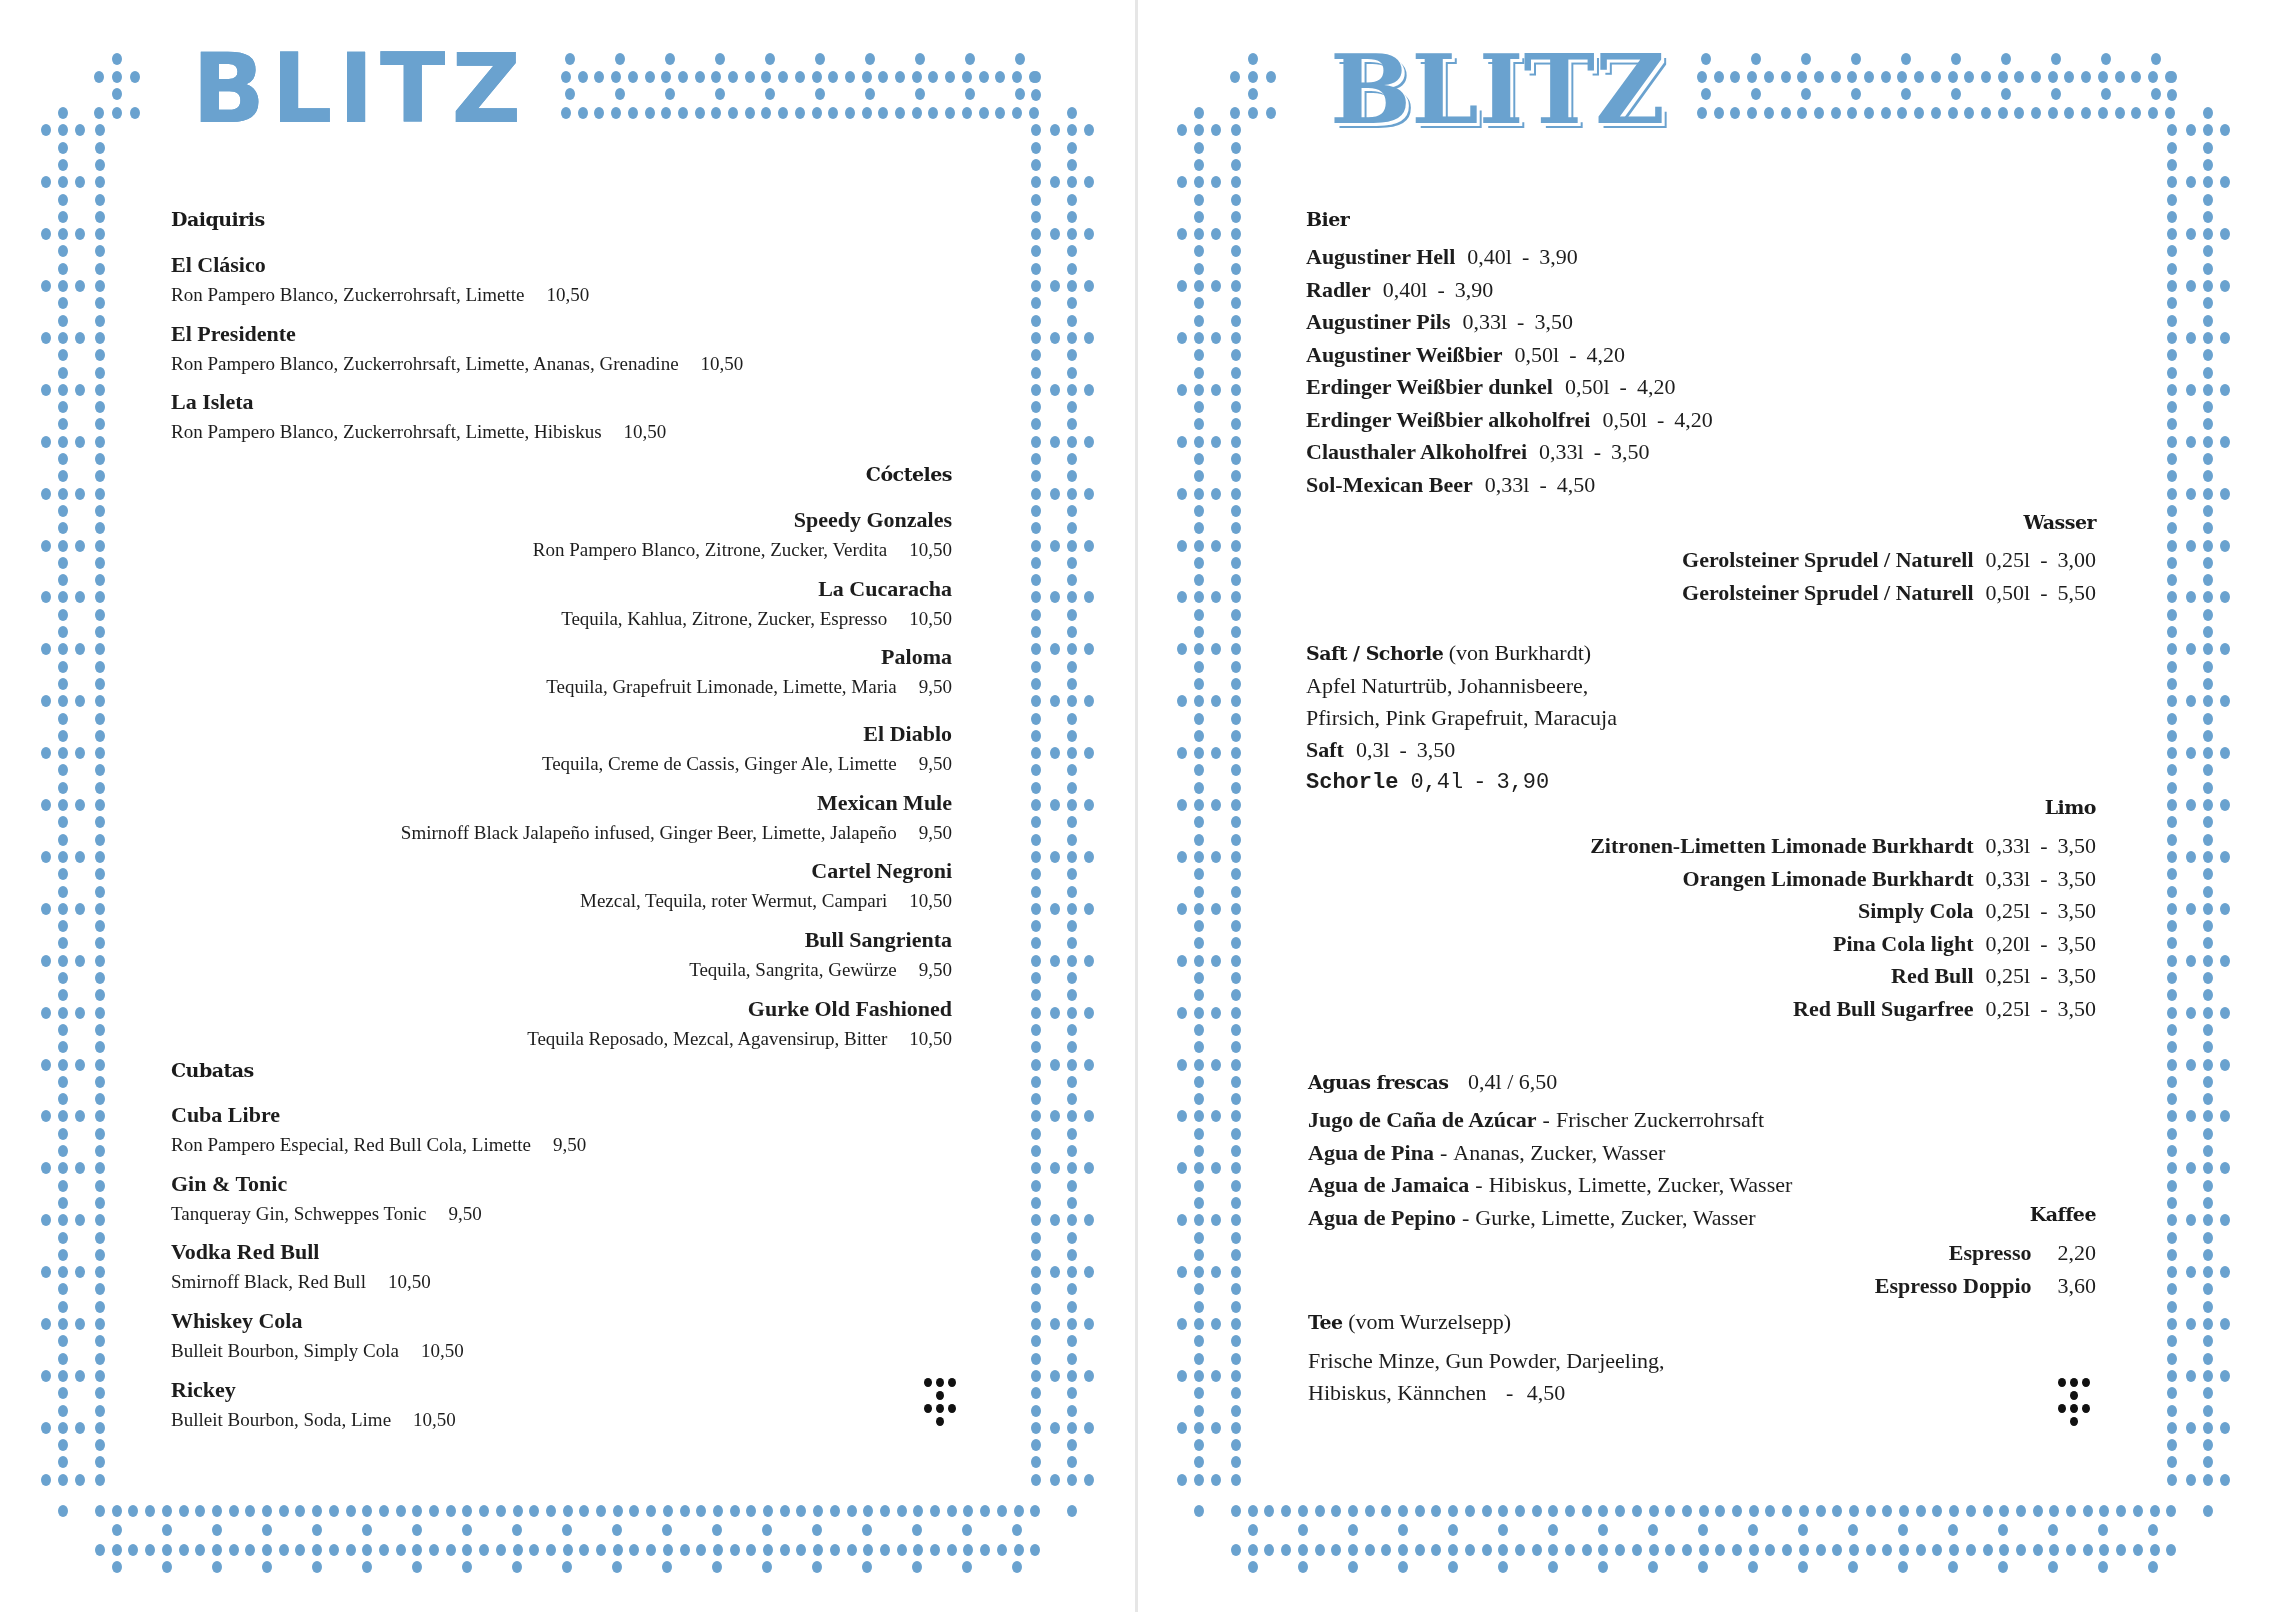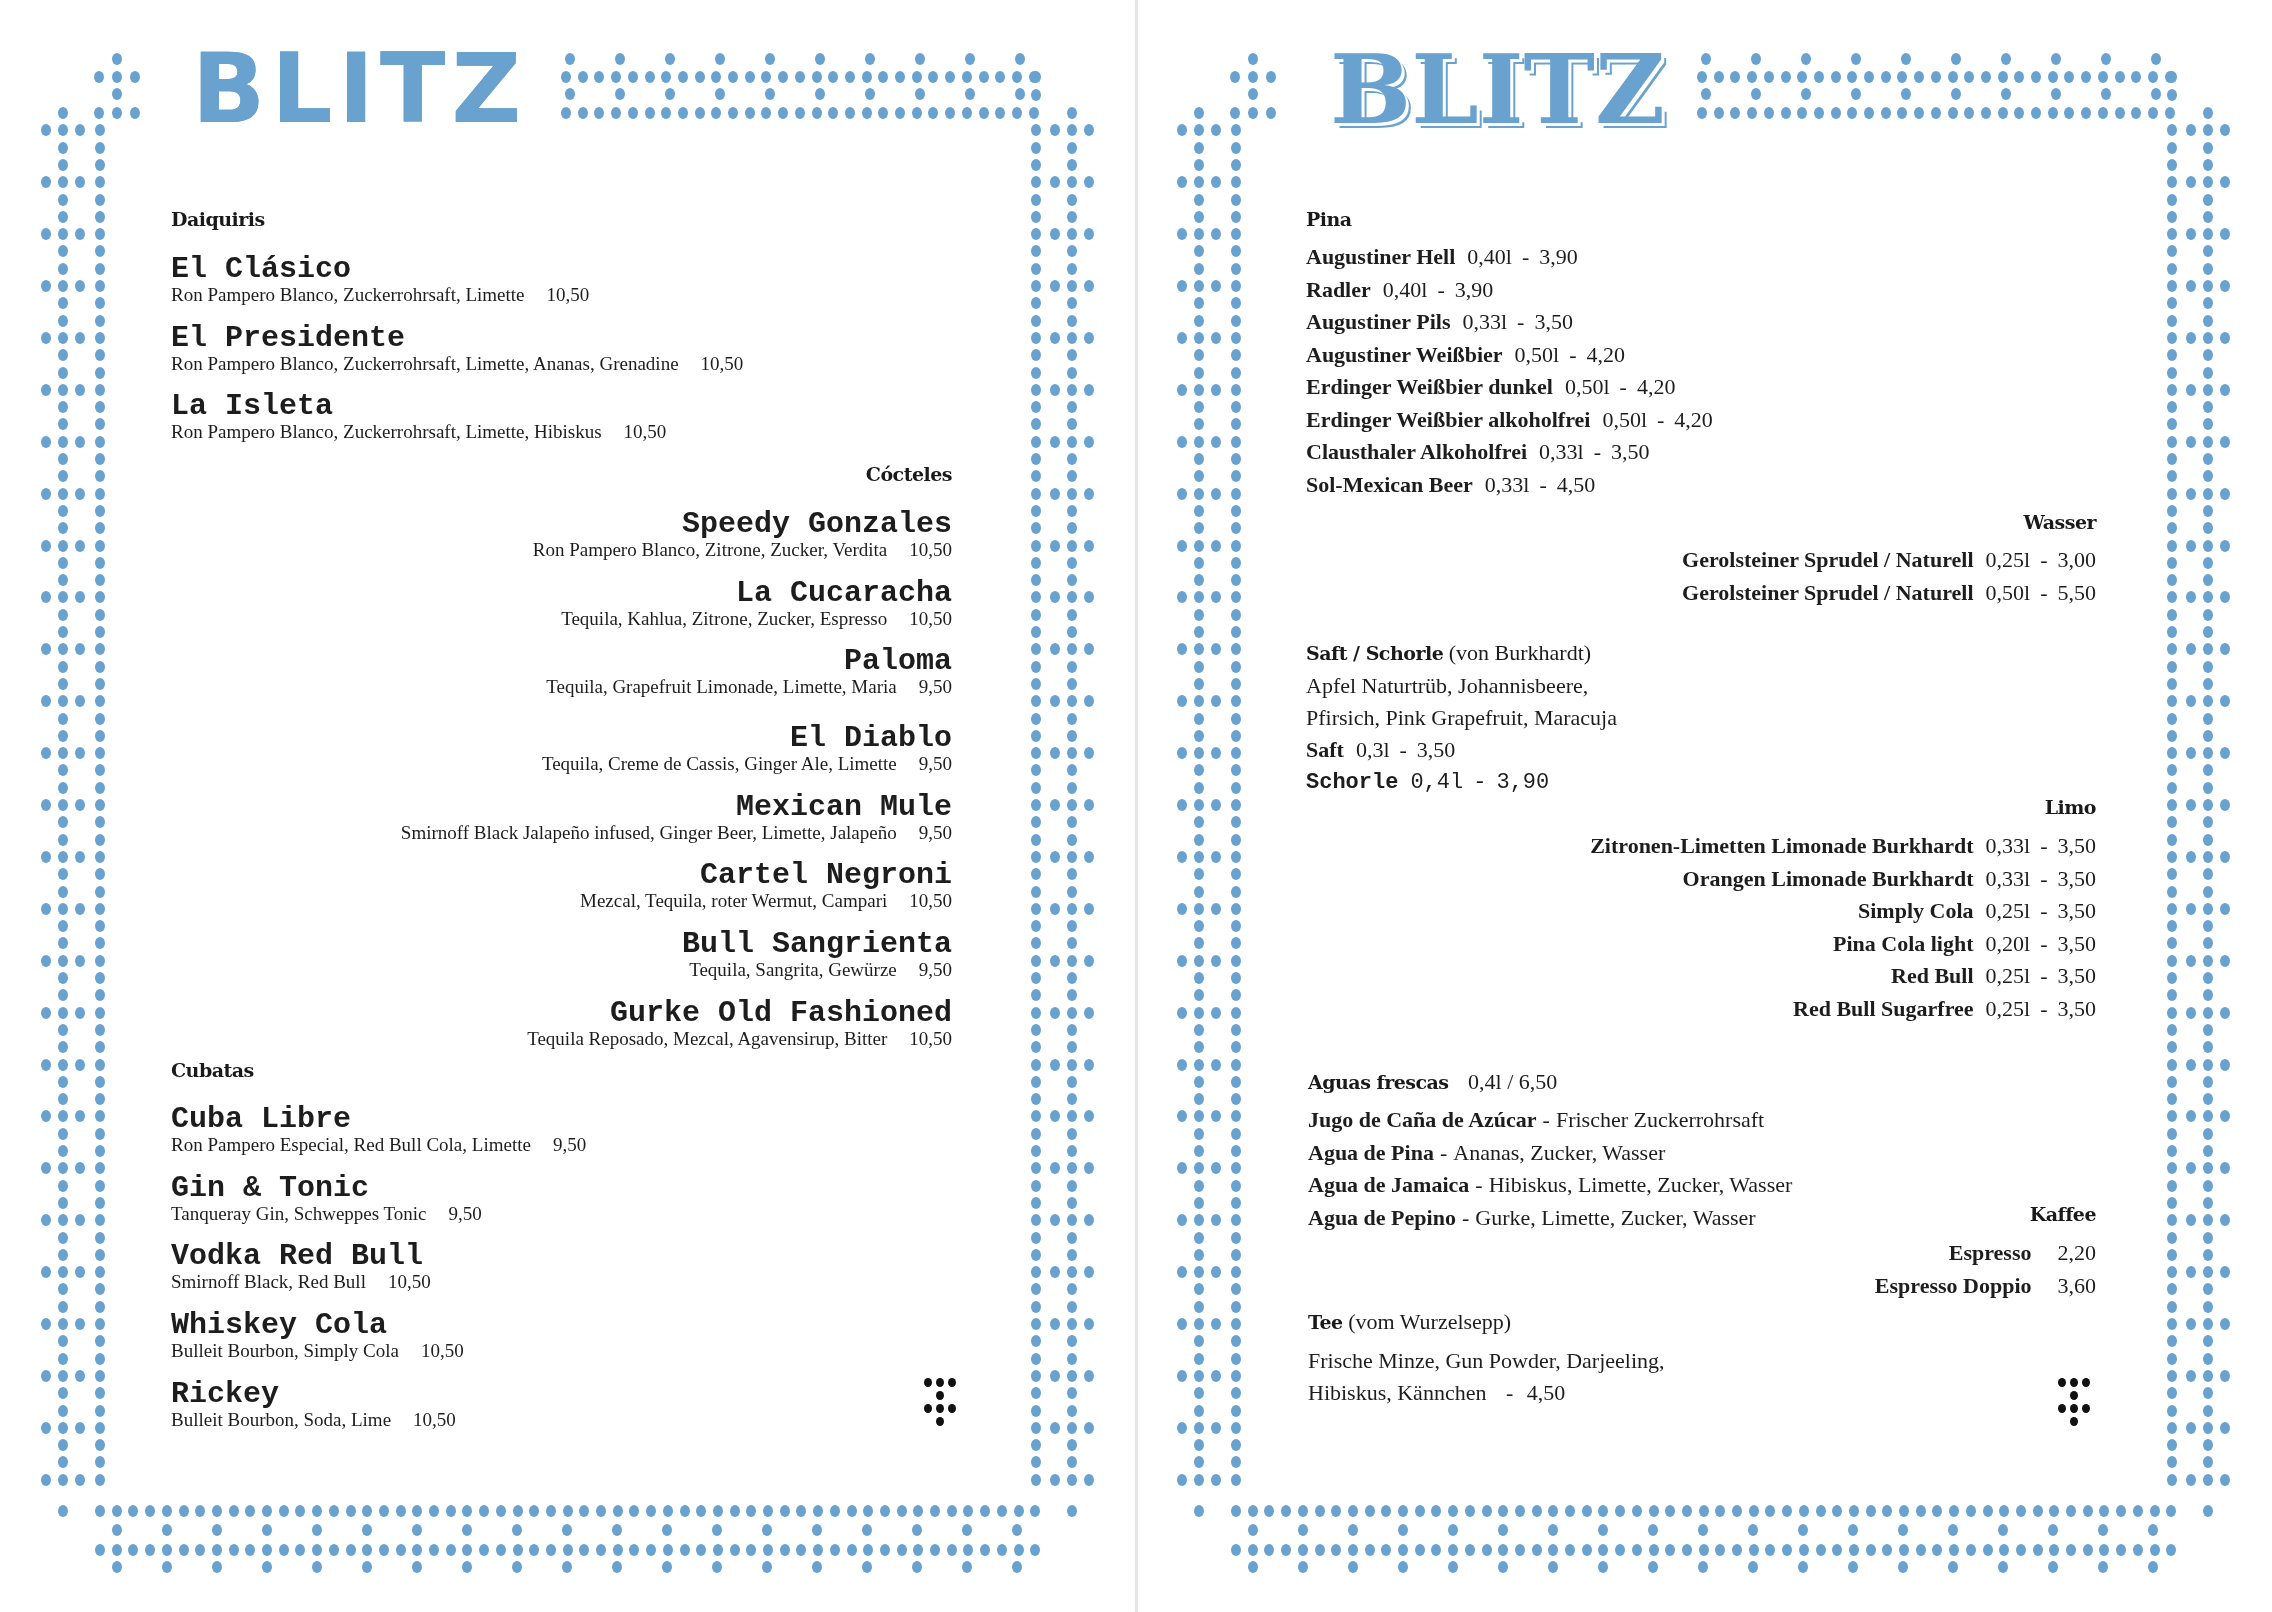--- a/index.html
+++ b/index.html
@@ -12,21 +12,21 @@
   .dots { position:absolute; left:0; top:0; width:1136px; height:1612px; }
   .dot { position:absolute; width:10px; height:12px; border-radius:50%; background:#6aa2cf; }
   .logo { position:absolute; top:44px; height:90px; display:flex; align-items:center; }
   .logo-left span { font-family:"DejaVu Sans",sans-serif; font-weight:bold; font-size:96px; letter-spacing:6px;
      color:#6aa2cf; -webkit-text-stroke:0; text-shadow: 0 0 0 #6aa2cf;
      paint-order: stroke fill; }
   .logo-right span { font-family:"DejaVu Serif",serif; font-weight:bold; font-size:96px; letter-spacing:0px;
      color:#6aa2cf; text-shadow: 3px 3px 0 #ffffff, 5px 5px 0 #6aa2cf; }
   .text { position:absolute; white-space:nowrap; }
   .sec { font-family:"DejaVu Serif",serif; font-weight:bold; font-size:19px; letter-spacing:-0.5px; color:#1a1a1a; }
-  .name { font-family:Liberation Mono, monospace; font-weight:bold; font-size:30px; color:#1d1d1d; }
+  .name { font-family:Liberation Serif, serif; font-weight:bold; font-size:22px; color:#1d1d1d; }
   .desc { font-family:"Liberation Serif",serif; font-size:19px; color:#1d1d1d; }
   .price { display:inline-block; margin-left:22px; }
   .r { text-align:right; }
   .line { font-family:"Liberation Serif",serif; font-size:22px; color:#1d1d1d; }
   .line b { font-weight:bold; }
   .vol { font-weight:normal; }
   .ornament { position:absolute; width:40px; height:56px; }
   .odot { position:absolute; width:8px; height:9px; border-radius:50%; background:#111; }
 </style>
 </head>
@@ -1435,21 +1435,21 @@
       <div class="dot" style="left: 1012px; top: 1524px;"></div>
       <div class="dot" style="left: 1012px; top: 1561px;"></div>
       <div class="dot" style="left: 58px; top: 1505px;"></div>
       <div class="dot" style="left: 1067px; top: 1505px;"></div>
     </div>
 
   <div class="logo logo-right" style="left:194px;">
     <span>BLITZ</span>
   </div>
 
-  <div class="text sec" style="left:170px; top:208px;">Pina</div>
+  <div class="text sec" style="left:170px; top:208px;">Bier</div>
   <div id="bier">
       <div class="text line" style="left: 170px; top: 244px;"><b>Augustiner Hell</b><span class="vol" style="margin-left: 12px;">0,40l</span><span style="margin-left: 10px;">-</span><span style="margin-left: 10px;">3,90</span></div>
       <div class="text line" style="left: 170px; top: 276.5px;"><b>Radler</b><span class="vol" style="margin-left: 12px;">0,40l</span><span style="margin-left: 10px;">-</span><span style="margin-left: 10px;">3,90</span></div>
       <div class="text line" style="left: 170px; top: 309px;"><b>Augustiner Pils</b><span class="vol" style="margin-left: 12px;">0,33l</span><span style="margin-left: 10px;">-</span><span style="margin-left: 10px;">3,50</span></div>
       <div class="text line" style="left: 170px; top: 341.5px;"><b>Augustiner Weißbier</b><span class="vol" style="margin-left: 12px;">0,50l</span><span style="margin-left: 10px;">-</span><span style="margin-left: 10px;">4,20</span></div>
       <div class="text line" style="left: 170px; top: 374px;"><b>Erdinger Weißbier dunkel</b><span class="vol" style="margin-left: 12px;">0,50l</span><span style="margin-left: 10px;">-</span><span style="margin-left: 10px;">4,20</span></div>
       <div class="text line" style="left: 170px; top: 406.5px;"><b>Erdinger Weißbier alkoholfrei</b><span class="vol" style="margin-left: 12px;">0,50l</span><span style="margin-left: 10px;">-</span><span style="margin-left: 10px;">4,20</span></div>
       <div class="text line" style="left: 170px; top: 439px;"><b>Clausthaler Alkoholfrei</b><span class="vol" style="margin-left: 12px;">0,33l</span><span style="margin-left: 10px;">-</span><span style="margin-left: 10px;">3,50</span></div>
       <div class="text line" style="left: 170px; top: 471.5px;"><b>Sol-Mexican Beer</b><span class="vol" style="margin-left: 12px;">0,33l</span><span style="margin-left: 10px;">-</span><span style="margin-left: 10px;">4,50</span></div>
     </div>

